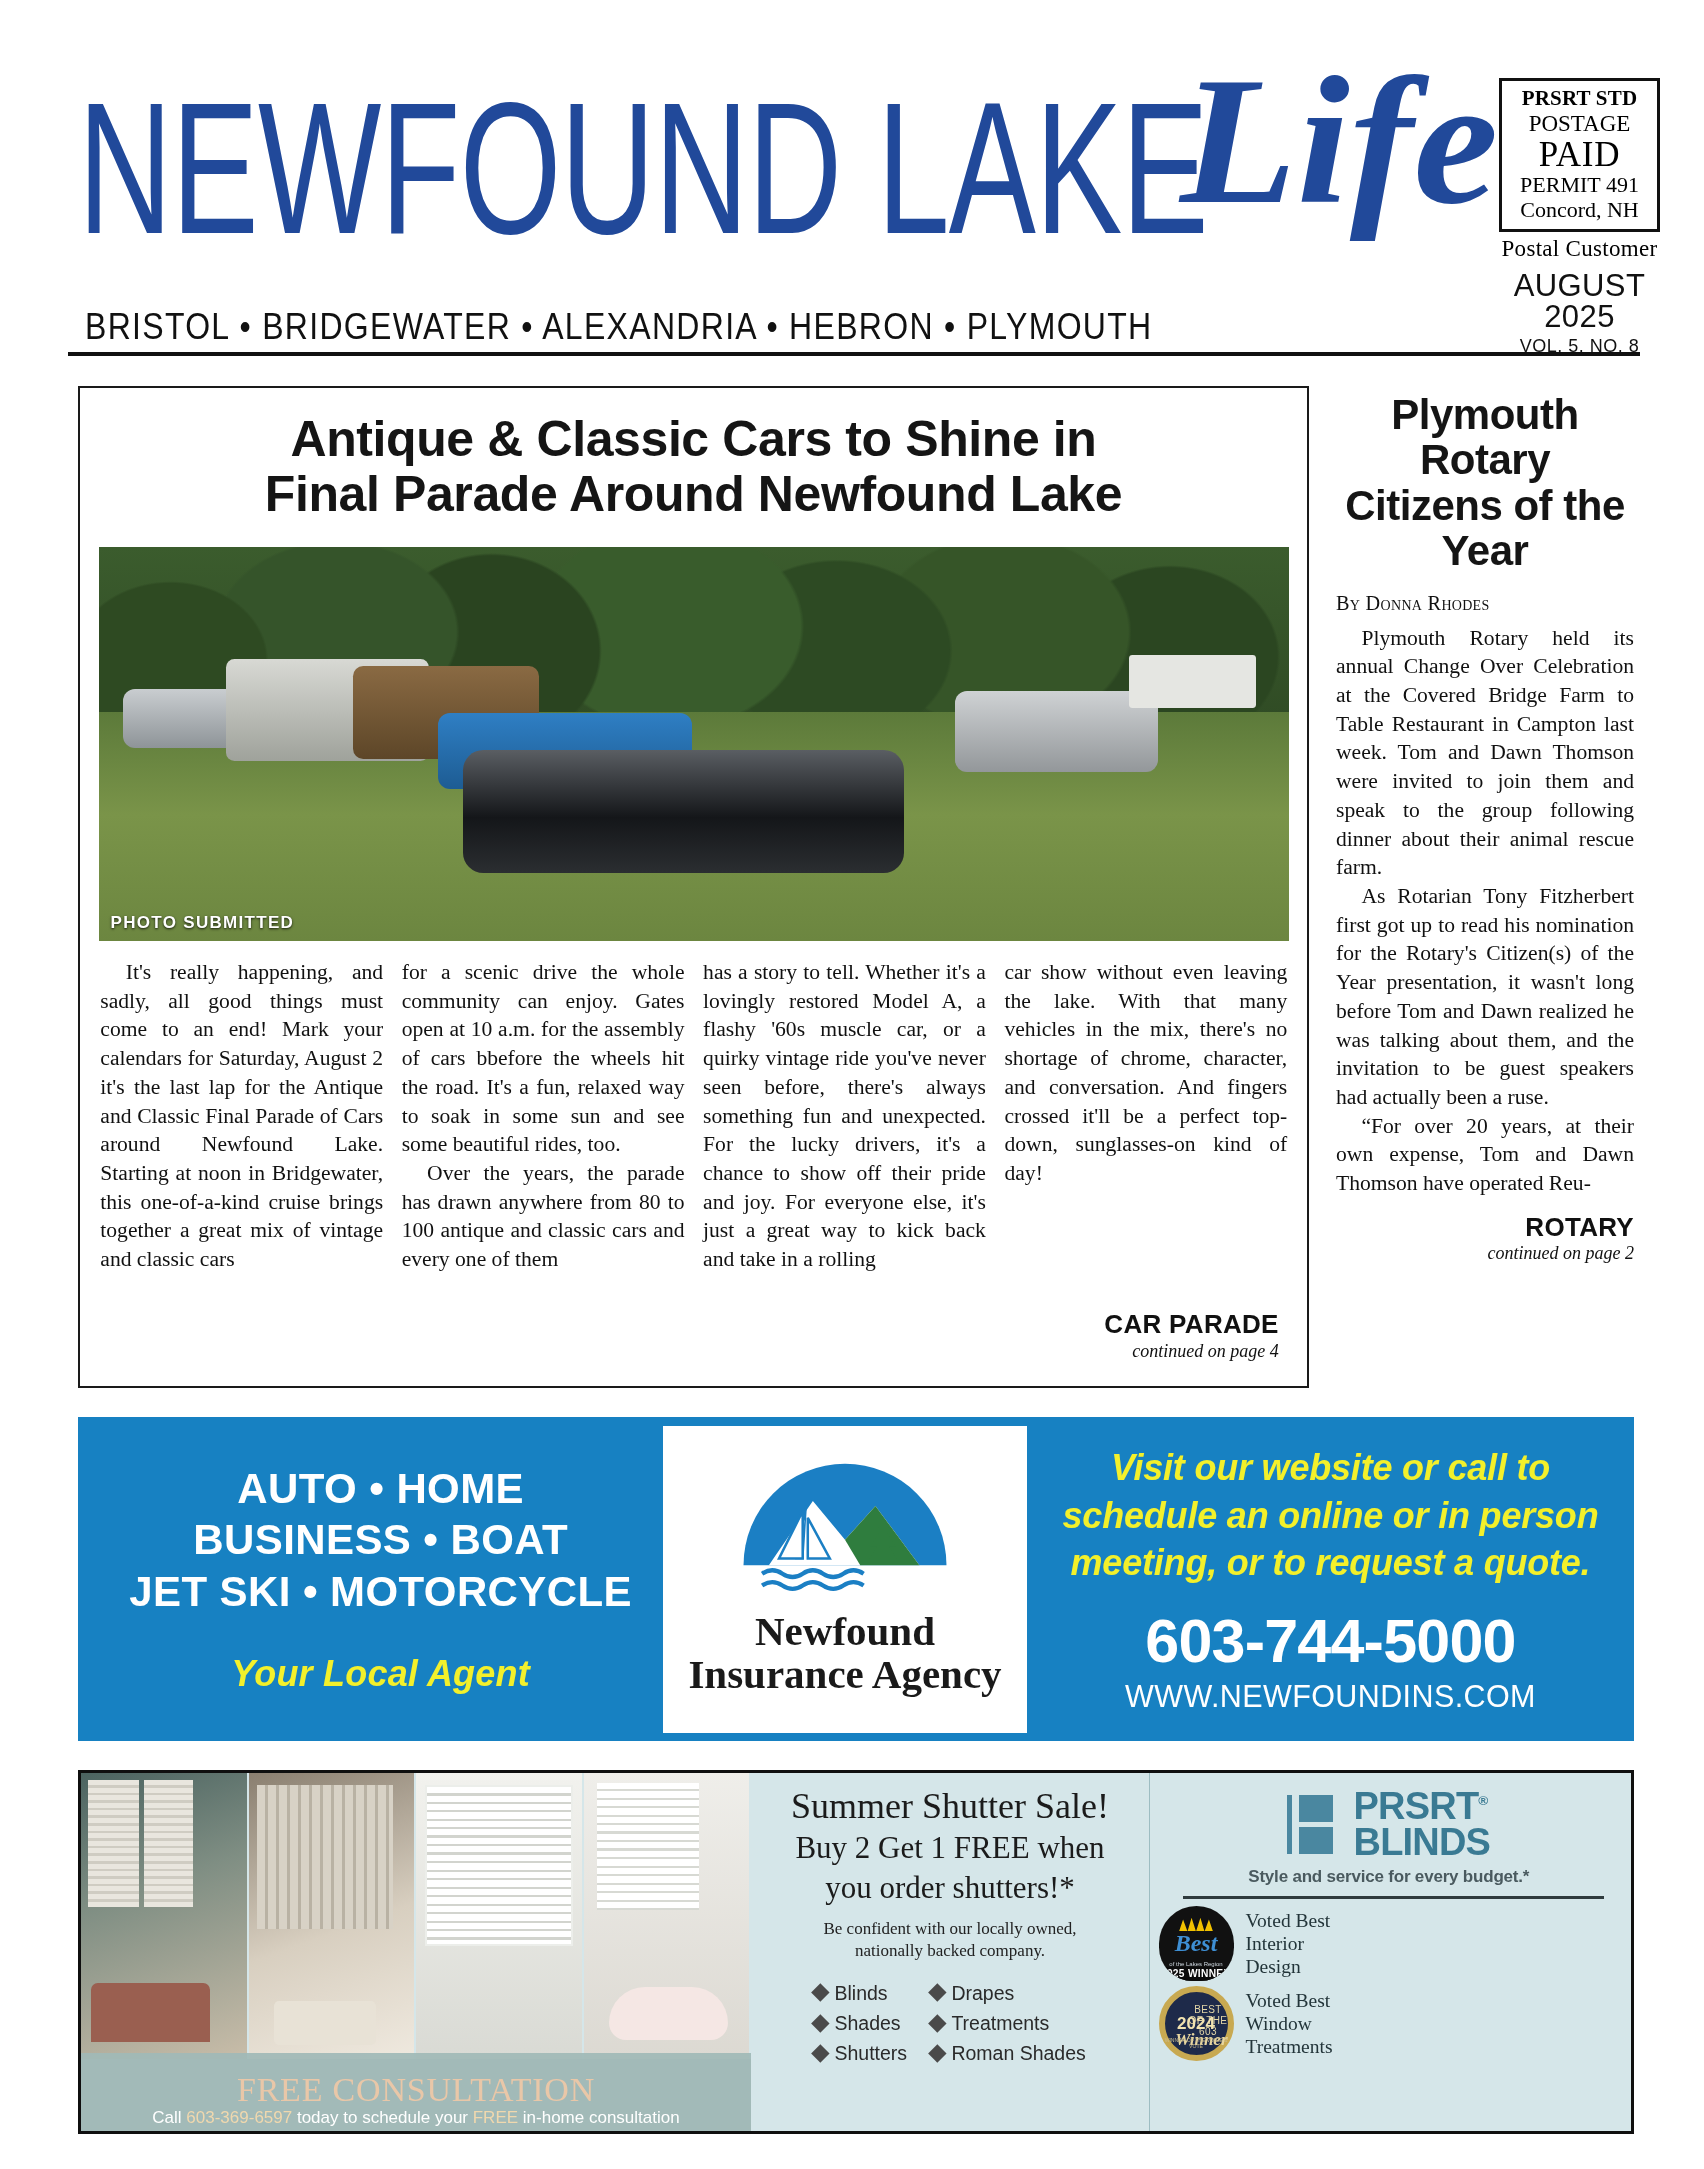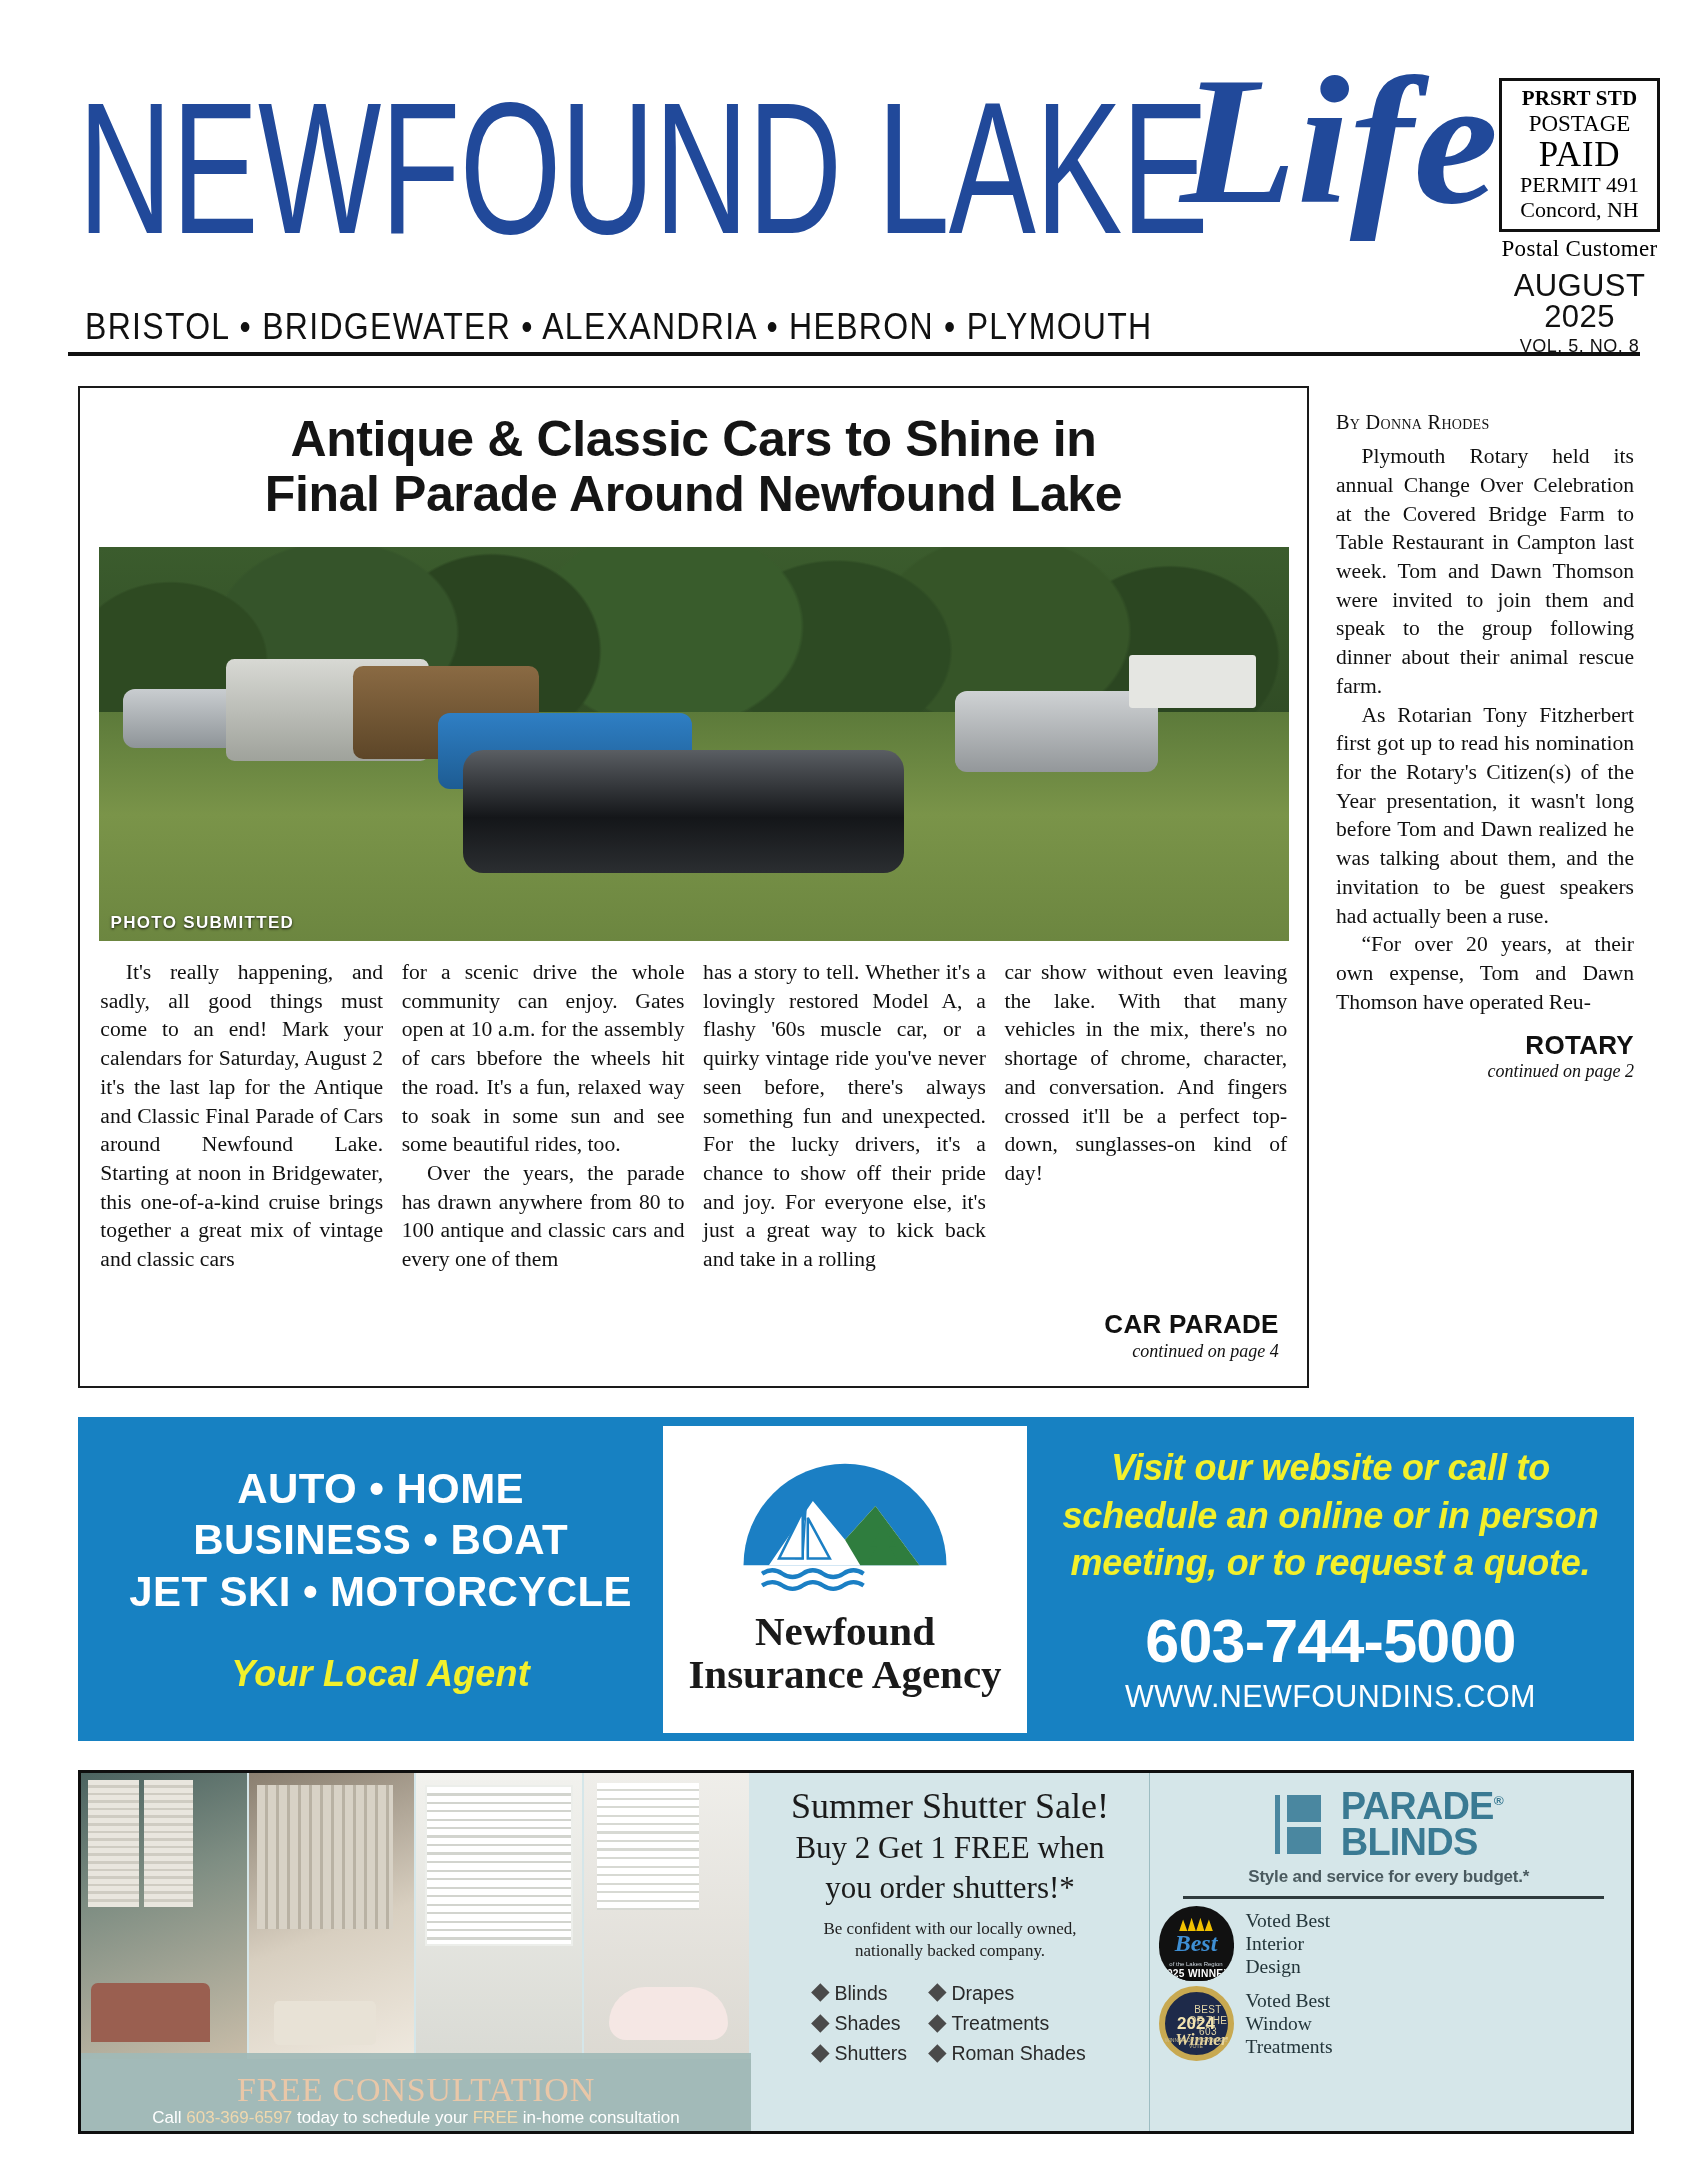--- a/index.html
+++ b/index.html
@@ -300,20 +300,21 @@
         <p>car show without even leaving the lake. With that many vehicles in the mix, there's no shortage of chrome, character, and conversation. And fingers crossed  it'll be a perfect top-down, sunglasses-on kind of day!</p>
         <div class="cont-tag">
           <div class="ct-main">CAR PARADE</div>
           <div class="ct-sub">continued on page 4</div>
         </div>
       </div>
     </div>
   </div>
 
   <div class="side-story">
+    <div class="side-head">Plymouth Rotary Citizens of the Year</div>
     <div class="side-byline">By Donna Rhodes</div>
     <div class="side-body">
       <p>Plymouth Rotary held its annual Change Over Celebration at the Covered Bridge Farm to Table Restaurant in Campton last week. Tom and Dawn Thomson were invited to join them and speak to the group following dinner about their animal rescue farm.</p>
       <p>As Rotarian Tony Fitzherbert first got up to read his nomination for the Rotary's Citizen(s) of the Year presentation, it wasn't long before Tom and Dawn realized he was talking about them, and the invitation to be guest speakers had actually been a ruse.</p>
       <p>“For over 20 years, at their own expense, Tom and Dawn Thomson have operated Reu-</p>
     </div>
     <div class="side-cont">
       <div class="ct-main">ROTARY</div>
       <div class="ct-sub">continued on page 2</div>
     </div>
@@ -429,21 +430,21 @@
     </div>
 
     <div class="bb-right">
       <div class="bb-logo">
         <div class="bb-mark">
           <i style="left:0;top:0;width:5.1px;height:59px;"></i>
           <i style="left:12px;top:0;width:34px;height:27px;"></i>
           <i style="left:12px;top:32px;width:34px;height:27px;"></i>
         </div>
         <div class="bb-name">
-          <div class="l1"><span>PARADE</span><span class="bb-reg">®</span></div>
+          <div class="l1"><span>PRSRT</span><span class="bb-reg">®</span></div>
           <div class="l2">BLINDS</div>
         </div>
       </div>
       <div class="bb-slogan">Style and service for every budget.*</div>
       <div class="bb-divider"></div>
 
       <div class="bb-awards">
         <div class="bb-award">
           <div class="badge badge-best">
             <span class="sun"></span>

